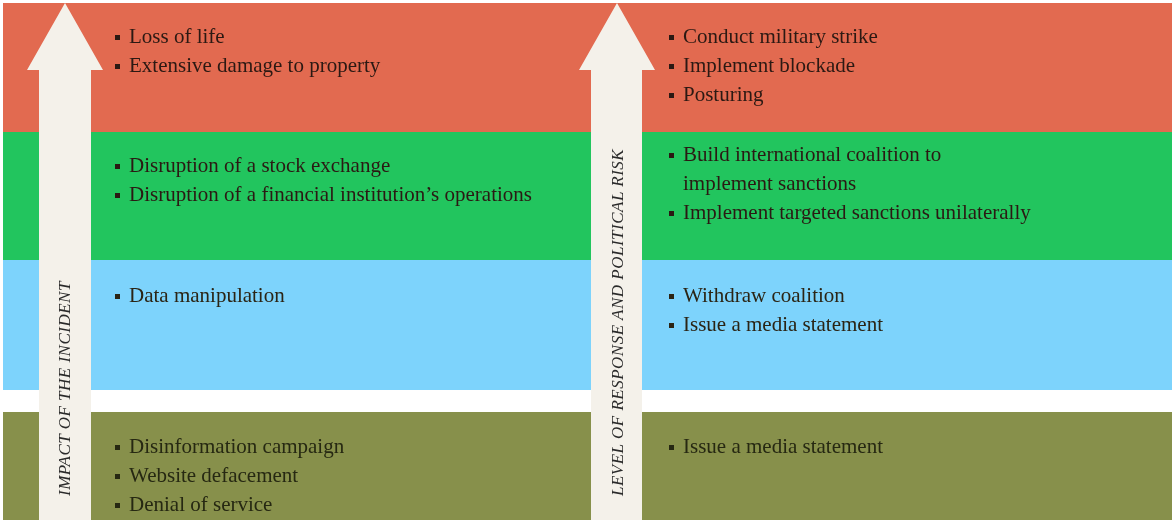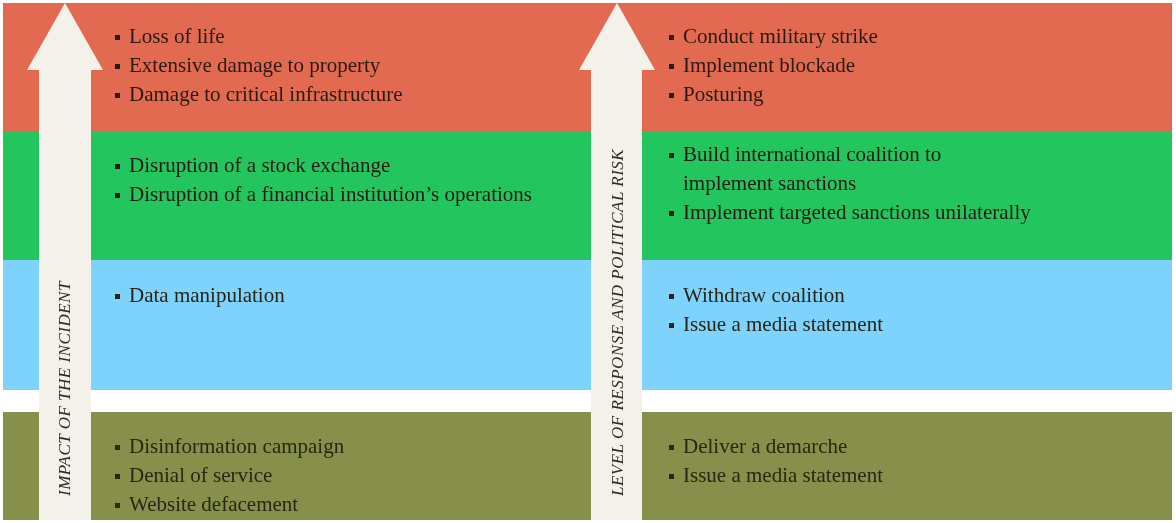--- a/index.html
+++ b/index.html
@@ -28,21 +28,20 @@
 </style>
 </head>
 <body>
 
 <div class="frame">
 
   <div class="band band-red" style="background: rgb(226, 106, 80);">
     <ul class="list" style="left:110px; top:19px;">
       <li>Loss of life</li>
       <li>Extensive damage to property</li>
-      <li>Damage to critical infrastructure</li>
     </ul>
     <ul class="list" style="left:664px; top:19px;">
       <li>Conduct military strike</li>
       <li>Implement blockade</li>
       <li>Posturing</li>
     </ul>
   </div>
 
   <div class="band band-orange" style="background: #22c55e;">
     <ul class="list" style="left:110px; top:19px; width:420px;">
@@ -61,25 +60,24 @@
     </ul>
     <ul class="list" style="left:664px; top:21px;">
       <li>Withdraw coalition</li>
       <li>Issue a media statement</li>
     </ul>
   </div>
 
   <div class="band band-green" style="background: rgb(135, 144, 75);">
     <ul class="list" style="left:110px; top:20px;">
       <li>Disinformation campaign</li>
+      <li>Website defacement</li>
       <li>Denial of service</li>
-      <li>Website defacement</li>
     </ul>
     <ul class="list" style="left:664px; top:20px;">
-      <li>Deliver a demarche</li>
       <li>Issue a media statement</li>
     </ul>
   </div>
 
   <div class="arrow" style="left:24px; top:0;">
     <svg width="80" height="520" viewBox="0 0 80 520">
       <polygon points="38,0 76,67 64,67 64,520 12,520 12,67 0,67" fill="#F4F1EA"></polygon>
     </svg>
   </div>
   <div class="vlabel" style="left:52px; top:493px;">IMPACT OF THE INCIDENT</div>

